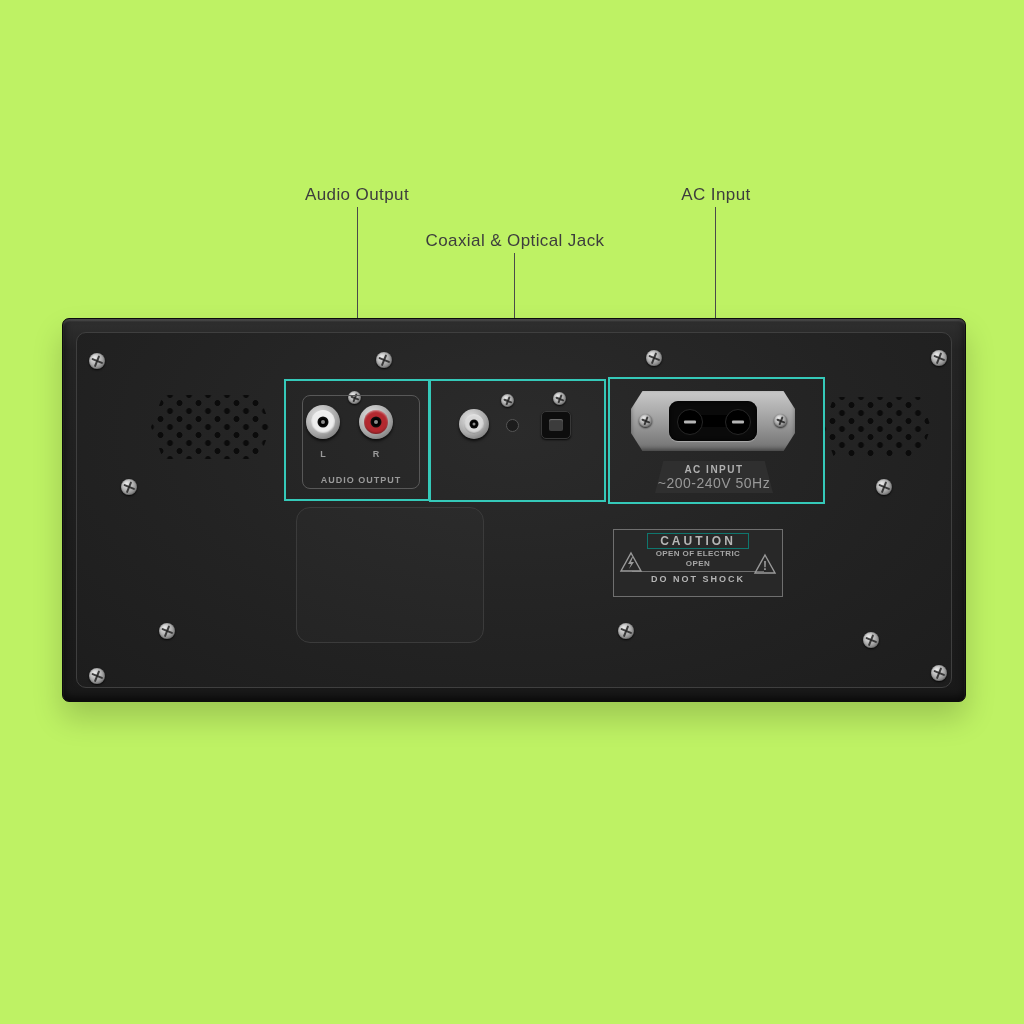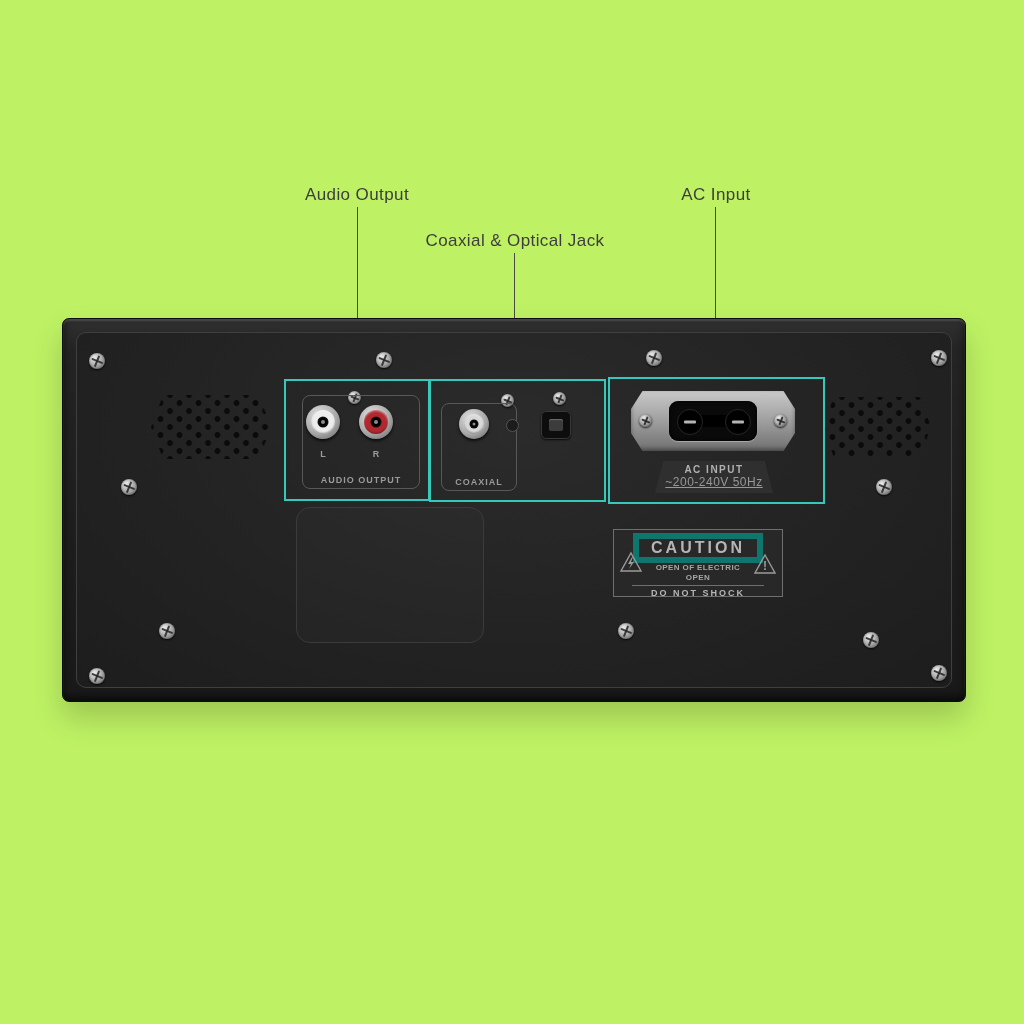--- a/index.html
+++ b/index.html
@@ -71,27 +71,27 @@
   #ac-socket{position:absolute;left:38px;top:10px;width:88px;height:40px;background:#0a0a0a;
        border-radius:9px;box-shadow:inset 0 0 4px #000, 0 1px 1px rgba(255,255,255,.35);}
   .ac-hole{position:absolute;top:8px;width:24px;height:24px;border-radius:50%;background:#000;
        border:1px solid #262626;}
   .ac-bridge{position:absolute;left:28px;top:14px;width:32px;height:12px;background:#000;}
   .ac-pin{position:absolute;left:50%;top:50%;transform:translate(-50%,-50%);width:12px;height:3px;
        background:#b5b5b5;border-radius:1px;}
   #ac-spec{position:absolute;left:592px;top:142px;width:118px;height:32px;background:#2f2f2f;
        clip-path:polygon(7% 0,93% 0,100% 100%,0 100%);text-align:center;}
   #ac-spec .l1{font-size:10px;font-weight:700;color:#b0b0b0;letter-spacing:1.5px;margin-top:3px;}
-  #ac-spec .l2{font-size:12px;color:#989898;letter-spacing:.5px;text-decoration:underline;}
+  #ac-spec .l2{font-size:14px;color:#989898;letter-spacing:.5px;}
 
   
   #caution{position:absolute;left:550px;top:210px;width:168px;height:66px;border:1px solid #6f6f6f;
        background:#282828;text-align:center;}
-  #caution .title{display:inline-block;margin-top:3px;padding:0 12px;border:6px solid #0f766e;
-       font-size:16px;font-weight:700;letter-spacing:3px;color:#b5b5b5;}
+  #caution .title{display:inline-block;margin-top:3px;padding:0 12px;border:1px solid #0f766e;
+       font-size:12px;font-weight:700;letter-spacing:3px;color:#b5b5b5;}
   #caution .risk{font-size:8px;font-weight:700;color:#a5a5a5;letter-spacing:.4px;line-height:1.25;}
   #caution .divider{width:78%;margin:2px auto;border-top:1px solid #6f6f6f;}
   #caution .donot{font-size:9px;font-weight:700;color:#b5b5b5;letter-spacing:2px;}
   .warn-tri{position:absolute;width:24px;height:22px;}
 
   
   #sticker{position:absolute;left:233px;top:188px;width:186px;height:134px;border:1px solid #3b3b3b;
        border-radius:14px;background:rgba(255,255,255,.015);}
   .marker{position:absolute;width:11px;height:11px;border-radius:50%;background:#1c1c1c;
        border:1px solid #555;}
@@ -143,23 +143,20 @@
       <span class="pin"></span>
     </div>
     <div class="rca" style="left:296px;top:86px;width:34px;height:34px;">
       <span class="ring" style="width:24px;height:24px;background:#b3282f;"></span>
       <span class="hole" style="width:11px;height:11px;"></span>
       <span class="pin"></span>
     </div>
     <span class="tinylabel" style="left:260px;top:130px;">L</span>
     <span class="tinylabel" style="left:313px;top:130px;">R</span>
 
-    <div class="group" style="left:378px;top:84px;width:74px;height:86px;">
-      <span class="glabel">COAXIAL</span>
-    </div>
     <div class="rca" style="left:396px;top:90px;width:30px;height:30px;">
       <span class="ring" style="width:20px;height:20px;background:#d8d8d8;"></span>
       <span class="hole" style="width:9px;height:9px;"></span>
       <span class="pin" style="width:3px;height:3px;"></span>
     </div>
 
     <div class="marker" style="left:443px;top:100px;"></div>
 
     <div class="optical-jack" style="left:478px;top:92px;width:28px;height:26px;">
       <span class="inner"></span>

